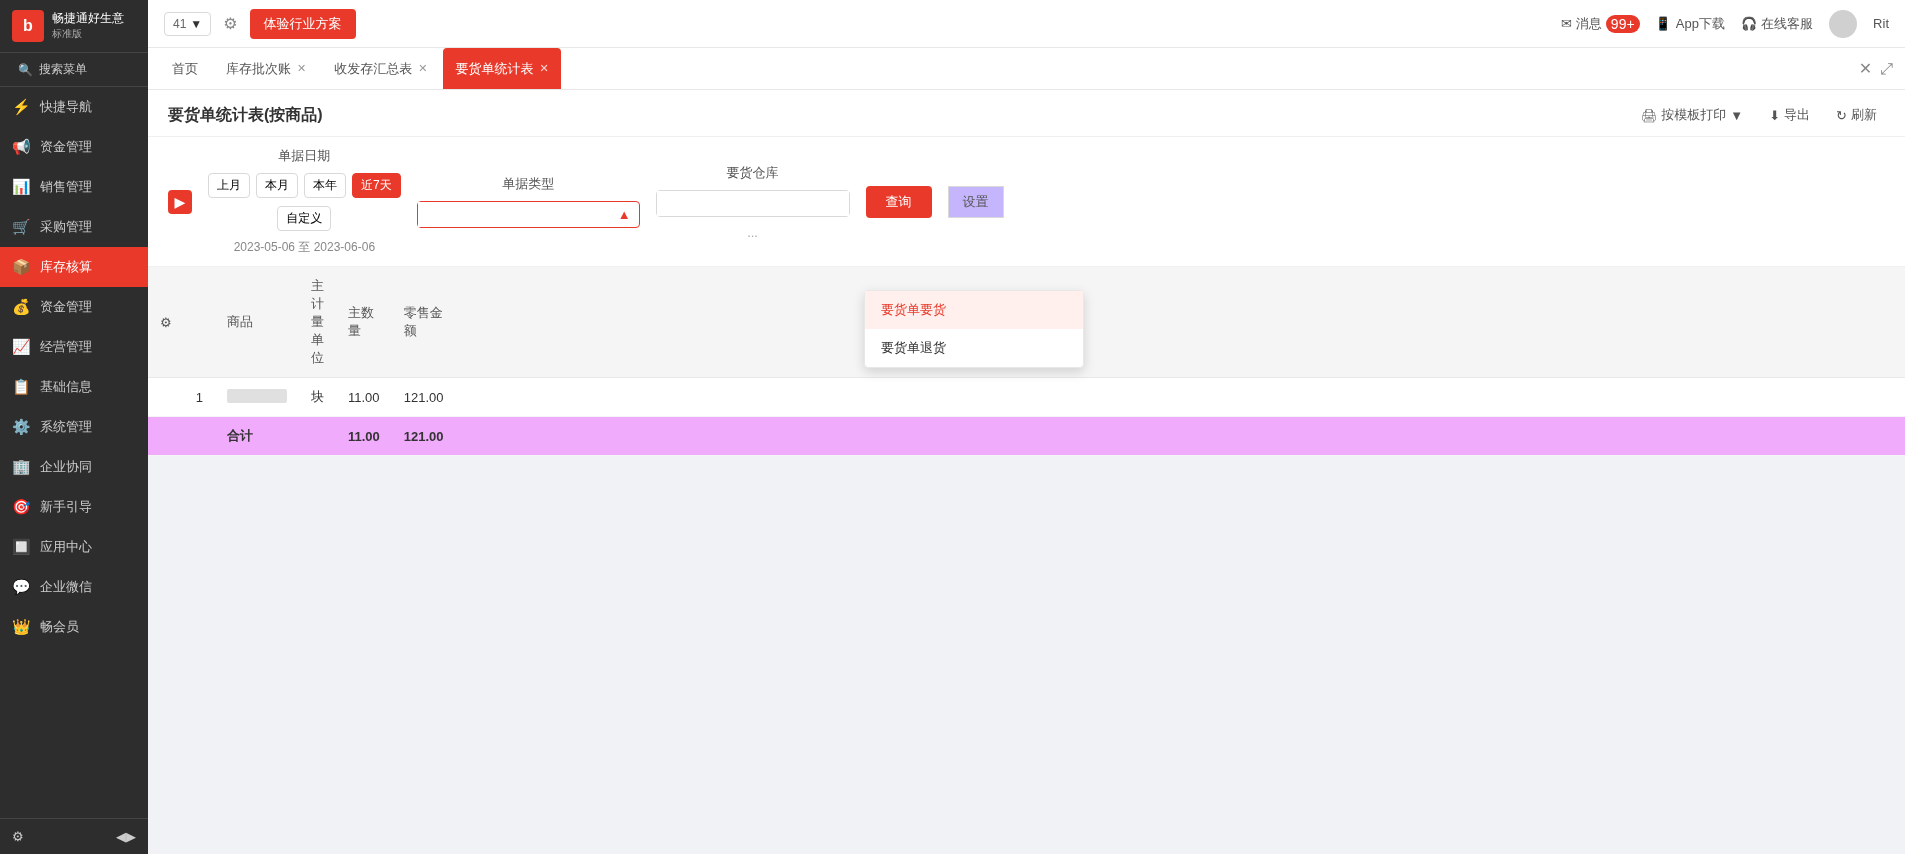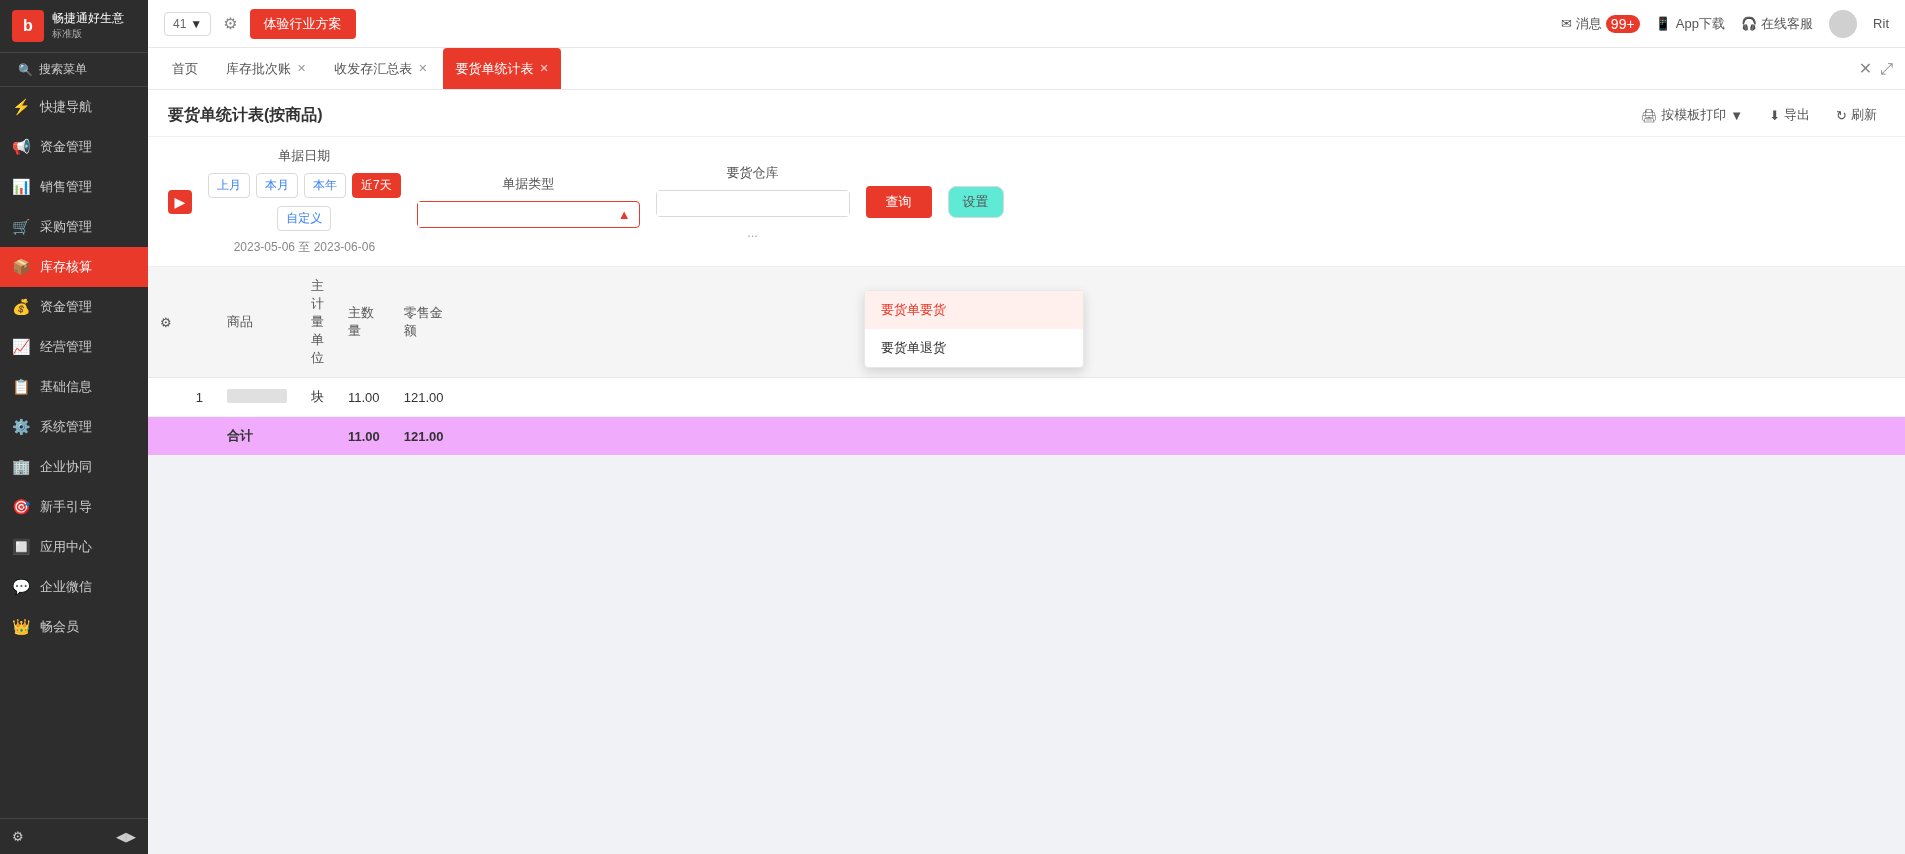--- a/index.html
+++ b/index.html
@@ -177,21 +177,21 @@
       font-size: 14px;
     }
     .filter-group { display: flex; align-items: center; gap: 8px; flex-direction: column; }
     .filter-label { font-size: 13px; color: #555; white-space: nowrap; }
     .filter-dates { display: flex; gap: 6px; }
     .filter-date-btn {
       padding: 3px 8px;
       border: 1px solid #d9d9d9;
       border-radius: 4px;
       font-size: 12px;
-      color: #3b82f6;
+      color: #000000;
       cursor: pointer;
       background: #fff;
     }
     .filter-date-btn.hot { background: #e8392a; color: #fff; border-color: #e8392a; }
     .filter-date-range { font-size: 12px; color: #888; }
     .filter-select-wrap {
       display: flex; align-items: center;
       border: 1px solid #e8392a;
       border-radius: 4px;
       min-width: 200px;
@@ -227,24 +227,24 @@
     .query-btn {
       background: #e8392a;
       color: #fff;
       border: none;
       border-radius: 4px;
       padding: 7px 20px;
       font-size: 13px;
       cursor: pointer;
     }
     .settings-btn {
-      background: #5eead4;
+      background: #c4b5fd;
       color: #555;
       border: 1px solid #d9d9d9;
-      border-radius: 8px;
+      border-radius: 0;
       padding: 6px 14px;
       font-size: 13px;
       cursor: pointer;
     }
 
     
     .dropdown-overlay {
       position: absolute;
       background: #fff;
       border: 1px solid #e8e8e8;

